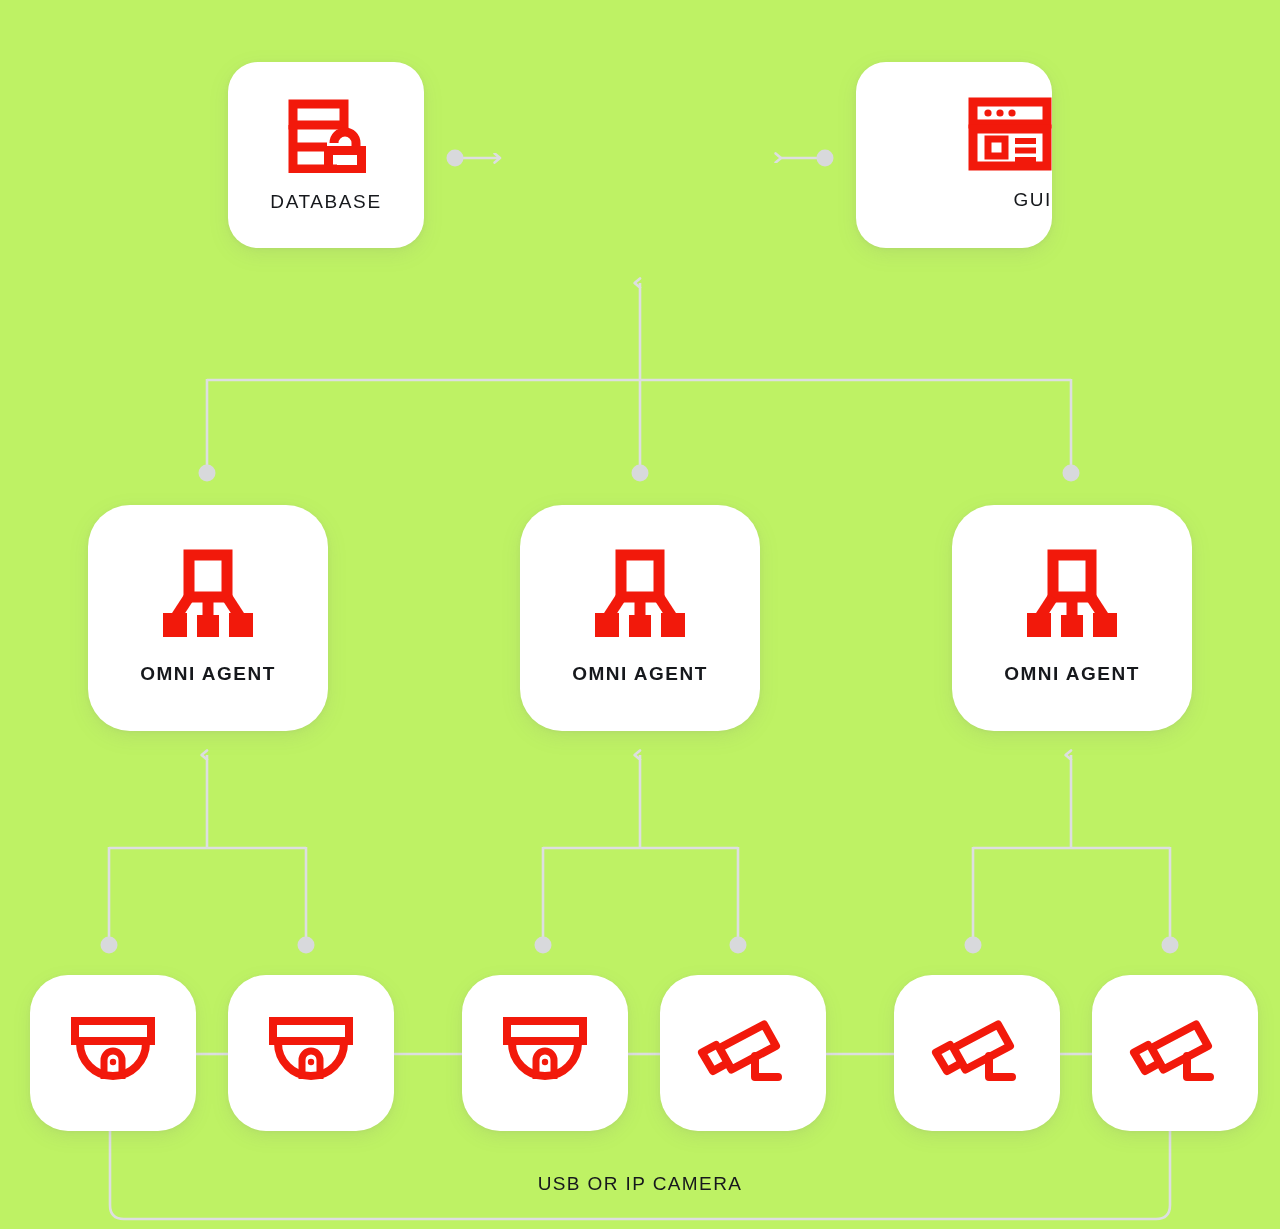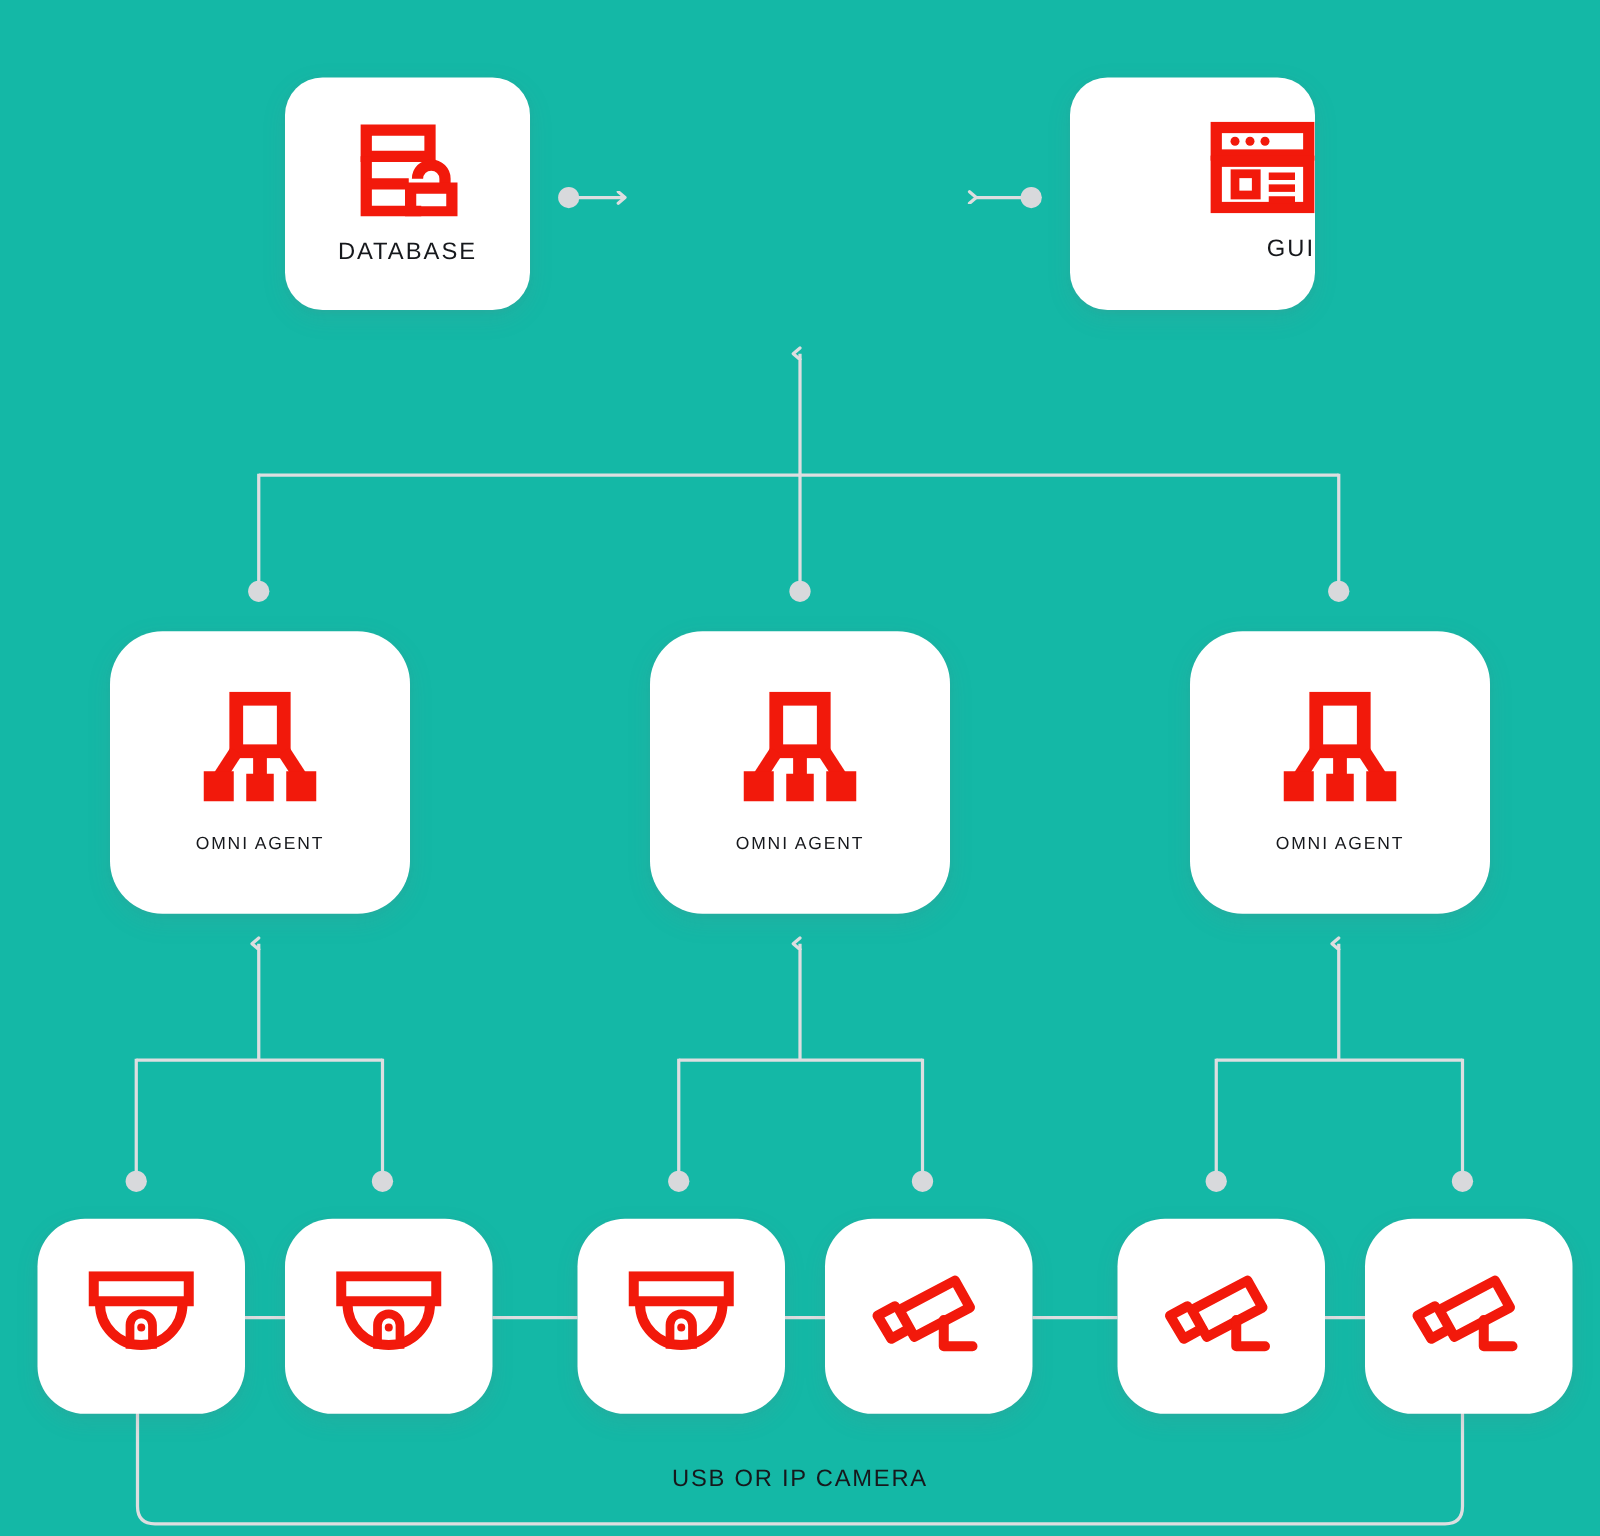--- a/index.html
+++ b/index.html
@@ -8,21 +8,21 @@
     background: #ffffff;
   }
   body {
     font-family: "Liberation Sans", sans-serif;
     -webkit-font-smoothing: antialiased;
   }
   #stage {
     position: relative;
     width: 1280px;
     height: 1229px;
-    background: #14b8a6;
+    background: #bef264;
     overflow: hidden;
   }
 
   
   #wires {
     position: absolute;
     left: 0; top: 0;
     width: 1280px;
     height: 1229px;
     pointer-events: none;
@@ -56,21 +56,21 @@
   .card.top-plat { left: 524px; top: 22px;  width: 232px; height: 244px; border-radius: 34px; }
   .card.top-gui  { left: 856px; top: 62px;  width: 196px; height: 186px; border-radius: 30px; align-items: flex-end; }
 
   .card.top-db .icon-wrap   { margin-bottom: 16px; }
   .card.top-gui .icon-wrap  { margin-bottom: 16px; }
   .card.top-plat .icon-wrap { margin-bottom: 14px; }
 
   
   .card.agent { width: 240px; height: 226px; top: 505px; border-radius: 42px; }
   .card.agent .icon-wrap { margin-bottom: 20px; }
-  .card.agent .label { font-size: 14px; letter-spacing: 1.5px; }
+  .card.agent .label { font-size: 19px; letter-spacing: 1.5px; font-weight: bold; }
 
   
   .card.cam {
     width: 166px; height: 156px; top: 975px; border-radius: 38px;
     box-shadow: 0 6px 18px rgba(120,125,135,0.13),
                 0 1px 4px rgba(120,125,135,0.09);
   }
 
   
   .bottom-caption {

